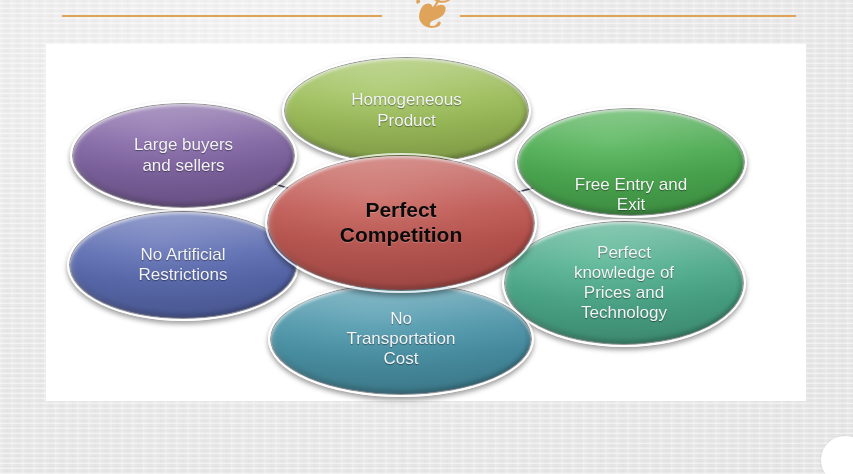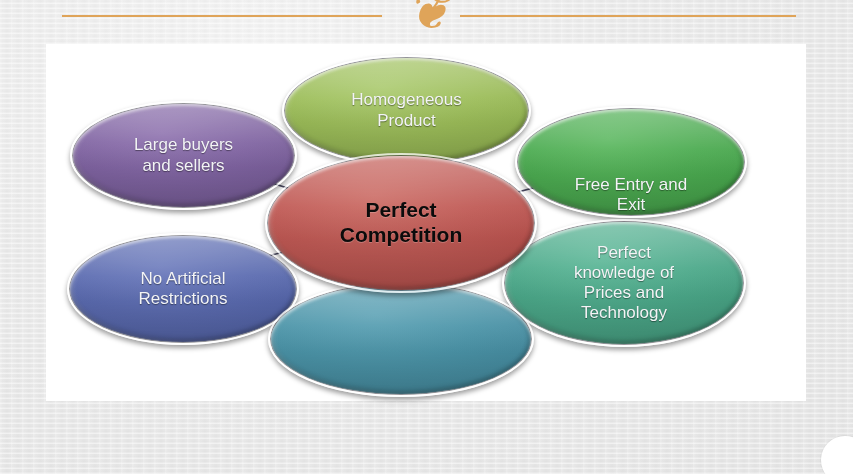--- a/index.html
+++ b/index.html
@@ -169,21 +169,21 @@
     background: radial-gradient(ellipse at 40% 28%, #8e72ae 0%, #8064a2 48%, #745a94 100%);
     z-index: 8;
   }
   #node-free-entry {
     left: 472px; top: 65px; width: 226px; height: 106px;
     background: radial-gradient(ellipse at 40% 28%, #5cb860 0%, #4cab51 48%, #43a048 100%);
     z-index: 8;
     align-items: flex-end;
   }
   #node-no-artificial-restrictions {
-    left: 24px; top: 192px; width: 226px; height: 106px;
+    left: 24px; top: 168px; width: 226px; height: 106px;
     background: radial-gradient(ellipse at 40% 28%, #6a79bb 0%, #5b6bb0 48%, #5061a5 100%);
     z-index: 8;
   }
   #node-perfect-knowledge {
     left: 459px; top: 178px; width: 238px; height: 122px;
     background: radial-gradient(ellipse at 40% 28%, #5cb797 0%, #4ca98a 48%, #439c7e 100%);
     z-index: 8;
   }
   #node-no-transportation-cost {
     left: 225px; top: 240px; width: 260px; height: 110px;
@@ -257,20 +257,23 @@
         <span class="bevel"></span>
         <span class="node-label">Perfect
 knowledge of
 Prices and
 Technology</span>
       </div>
 
       <div class="node satellite" id="node-no-transportation-cost">
         <span class="rim"></span>
         <span class="bevel"></span>
+        <span class="node-label">No
+Transportation
+Cost</span>
       </div>
 
     </div>
   </div>
 
   <div id="corner-circle"></div>
 
 </div>
 
 </body></html>

